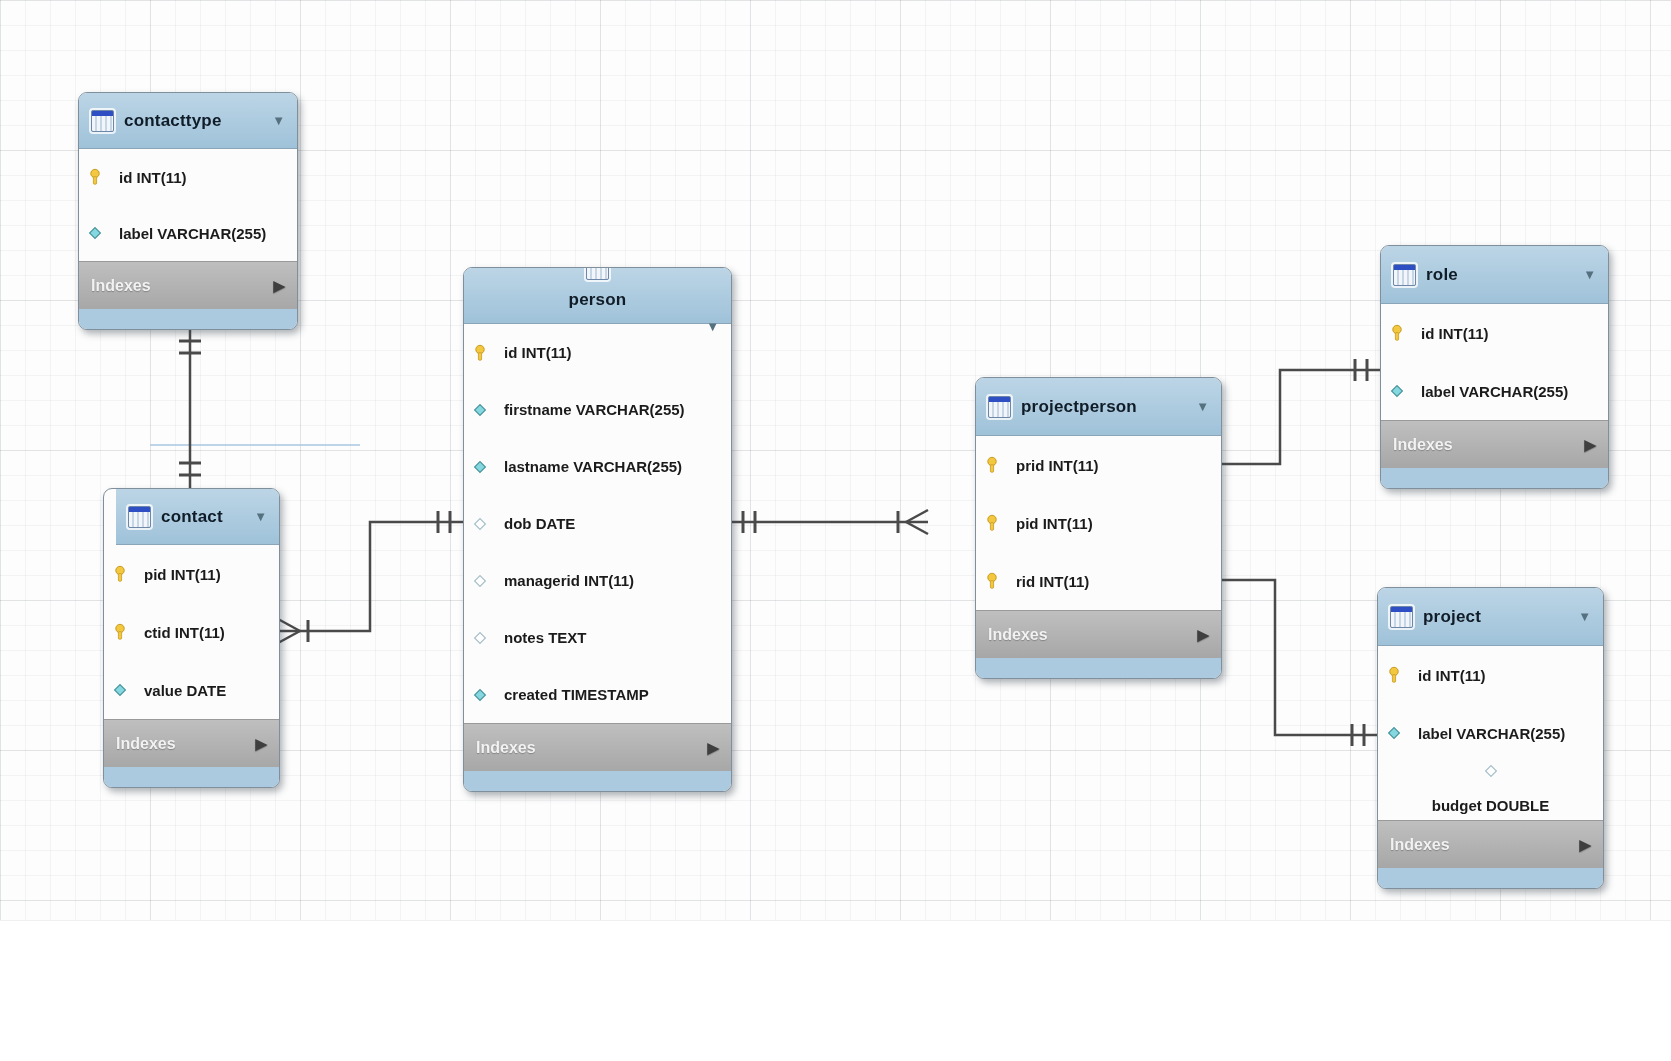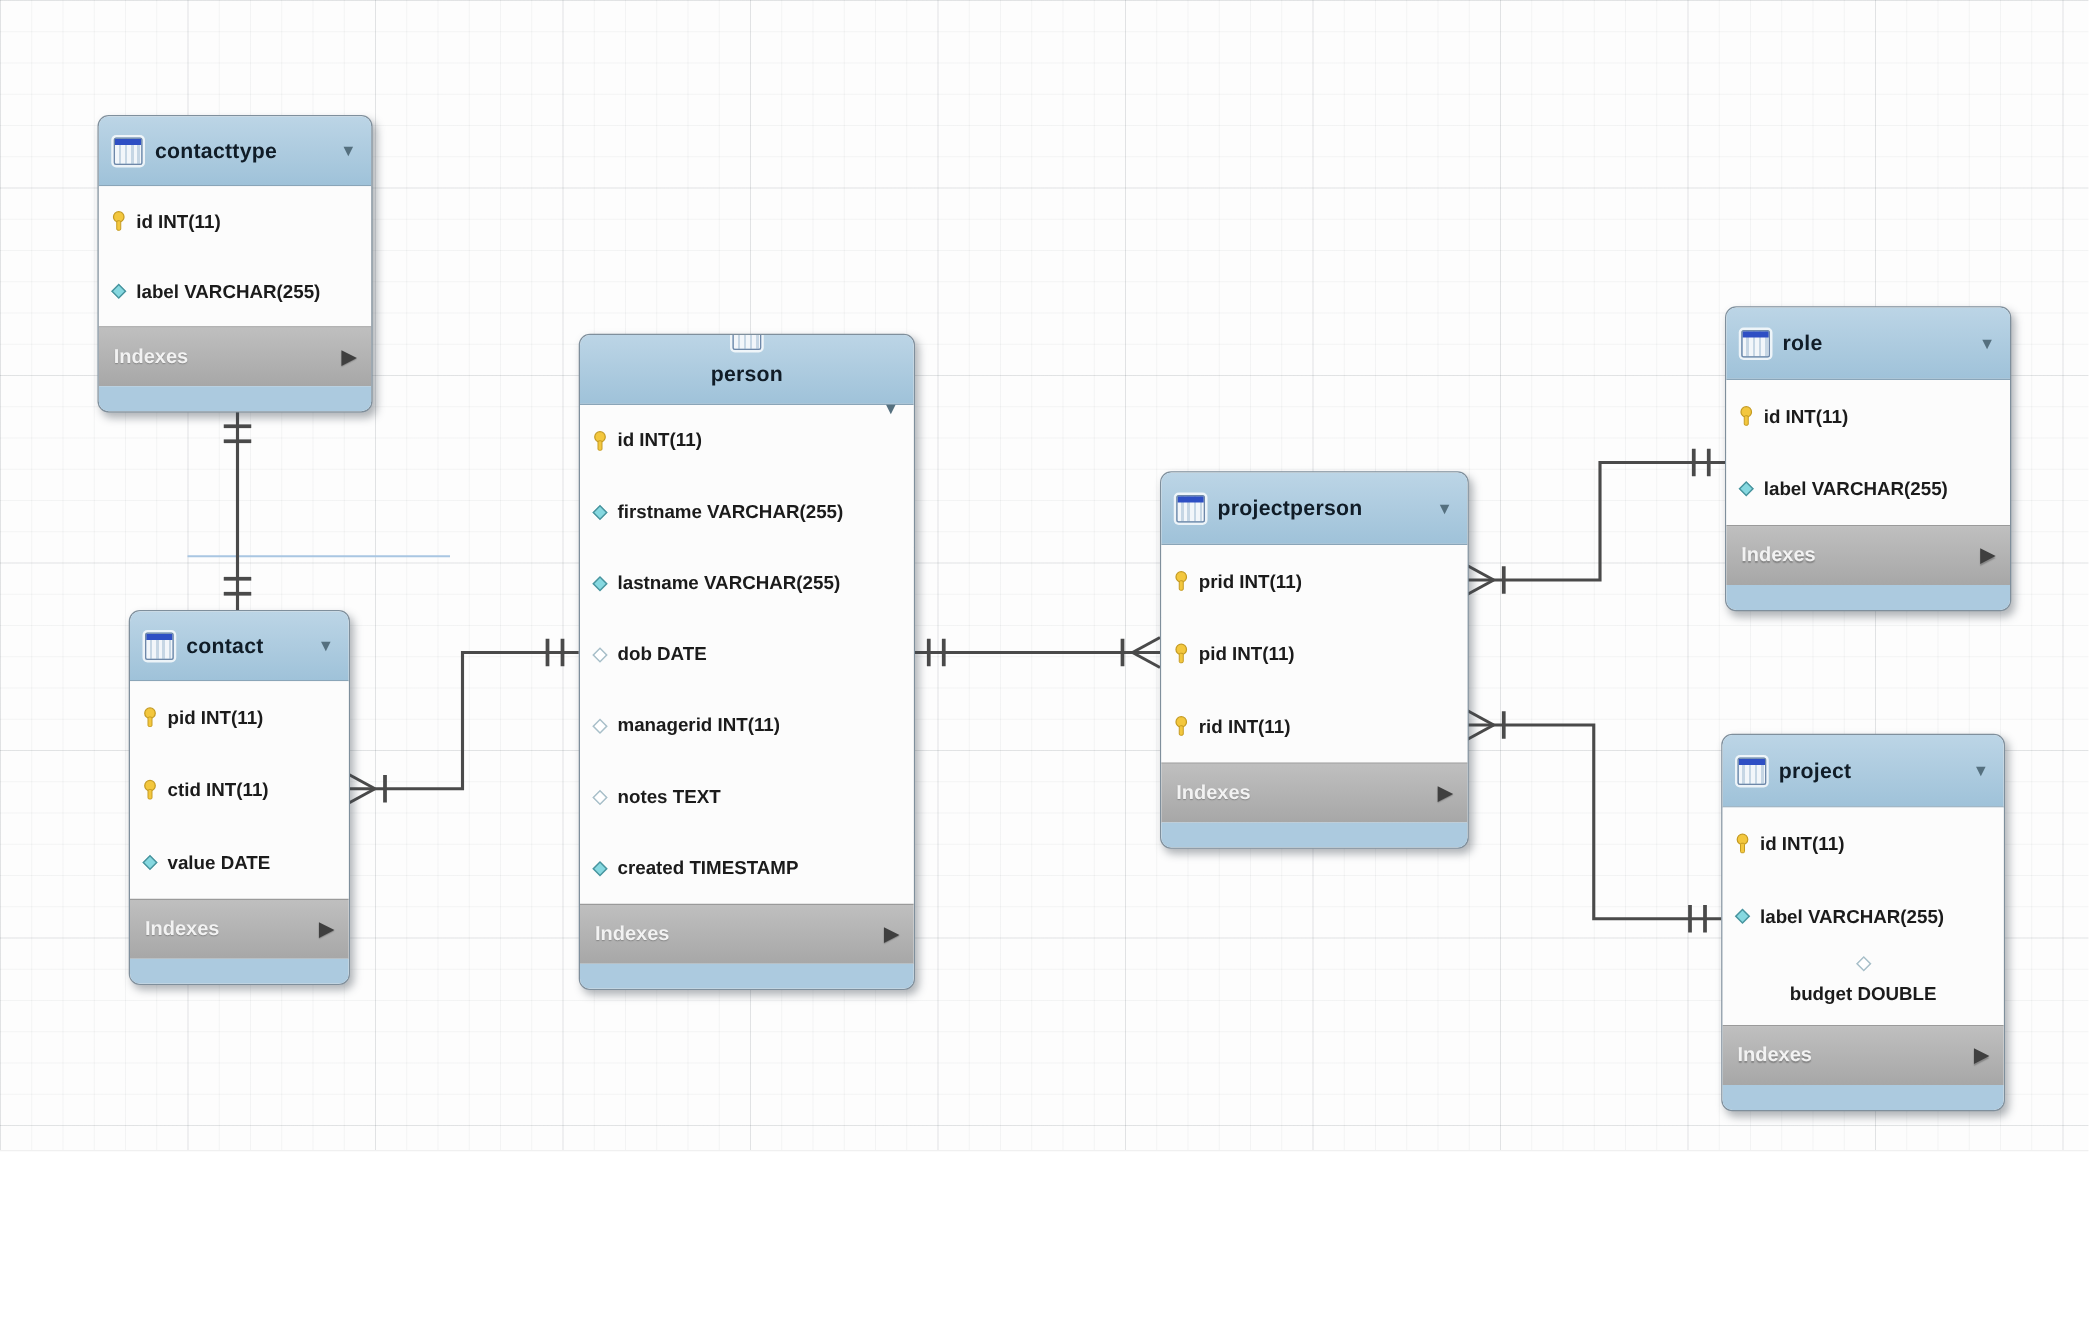--- a/index.html
+++ b/index.html
@@ -29,21 +29,21 @@
   .tbl-title{font-size:17px;font-weight:700;color:#101c27;letter-spacing:0.2px;}
   .tbl-icon{
     width:21px;height:20px;flex:0 0 auto;border:1px solid #6e87a8;border-radius:2px;
     background-image:linear-gradient(#2e4fc4,#2e4fc4),
       repeating-linear-gradient(90deg,#f2f6fa 0 3px,#c6d6e4 3px 5px);
     background-size:100% 5px,100% 100%;background-repeat:no-repeat,repeat;
     box-shadow:0 0 0 2px rgba(255,255,255,0.78);
   }
   .hdr-arrow{margin-left:auto;color:#55707f;font-size:13px;line-height:1;cursor:pointer;}
   .tbl-row{
-    display:flex;align-items:center;gap:7px;padding:0 9px;box-sizing:border-box;
+    display:flex;align-items:center;gap:17px;padding:0 9px;box-sizing:border-box;
     color:#1b1b1b;font-size:15px;font-weight:600;background:#fcfcfc;white-space:nowrap;
   }
   .col-icon{flex:0 0 auto;display:inline-flex;}
   .tbl-footer{
     display:flex;align-items:center;padding:0 12px;box-sizing:border-box;
     background:linear-gradient(#bfbfbf,#a7a7a7);border-top:1px solid #9a9a9a;
     color:#f2f2f2;font-size:16px;font-weight:700;text-shadow:0 1px 1px rgba(0,0,0,0.25);
   }
   .ftr-arrow{margin-left:auto;color:#3f3f3f;font-size:15px;line-height:1;cursor:pointer;}
   .tbl-strip{background:#accadf;}
@@ -108,21 +108,21 @@
         </span>
         <span>label VARCHAR(255)</span>
       </div>
       <div class="tbl-footer" style="height: 48px;">
         <span>Indexes</span>
         <span class="ftr-arrow">▶</span>
       </div>
       <div class="tbl-strip" style="height: 20px;"></div>
     </div>
     <div class="erd-table" style="left: 103px; top: 488px; width: 175px;">
-      <div class="tbl-header" style="height: 56px;">
+      <div class="tbl-header" style="height: 56px; margin-left: 12px;">
         <span class="tbl-icon"></span>
         <span class="tbl-title">contact</span>
         <span class="hdr-arrow">▼</span>
       </div>
       <div class="tbl-row" style="height: 58px;">
         <span class="col-icon">
           <svg width="14" height="18" viewBox="0 0 14 18">
             <circle cx="7" cy="5.5" r="4.2" fill="#f3c73e" stroke="#c59b22"></circle>
             <rect x="5.4" y="8.6" width="3.2" height="7.6" rx="1" fill="#f3c73e" stroke="#c59b22" stroke-width="0.8"></rect>
           </svg>
@@ -214,21 +214,21 @@
           </svg>
         </span>
         <span>created TIMESTAMP</span>
       </div>
       <div class="tbl-footer" style="height: 48px;">
         <span>Indexes</span>
         <span class="ftr-arrow">▶</span>
       </div>
       <div class="tbl-strip" style="height: 20px;"></div>
     </div>
-    <div class="erd-table" style="left: 928px; top: 377px; width: 245px;">
+    <div class="erd-table" style="left: 975px; top: 377px; width: 245px;">
       <div class="tbl-header" style="height: 58px;">
         <span class="tbl-icon"></span>
         <span class="tbl-title">projectperson</span>
         <span class="hdr-arrow">▼</span>
       </div>
       <div class="tbl-row" style="height: 58px;">
         <span class="col-icon">
           <svg width="14" height="18" viewBox="0 0 14 18">
             <circle cx="7" cy="5.5" r="4.2" fill="#f3c73e" stroke="#c59b22"></circle>
             <rect x="5.4" y="8.6" width="3.2" height="7.6" rx="1" fill="#f3c73e" stroke="#c59b22" stroke-width="0.8"></rect>

